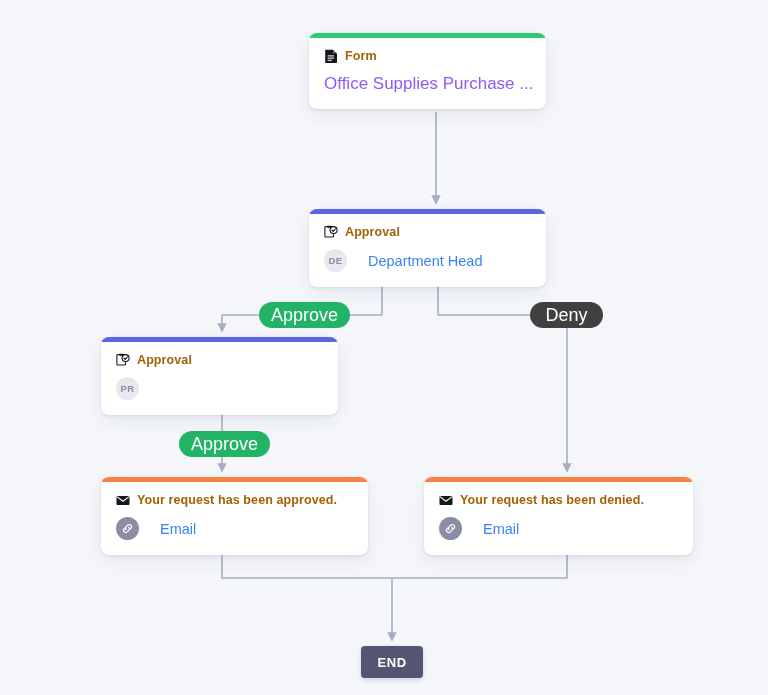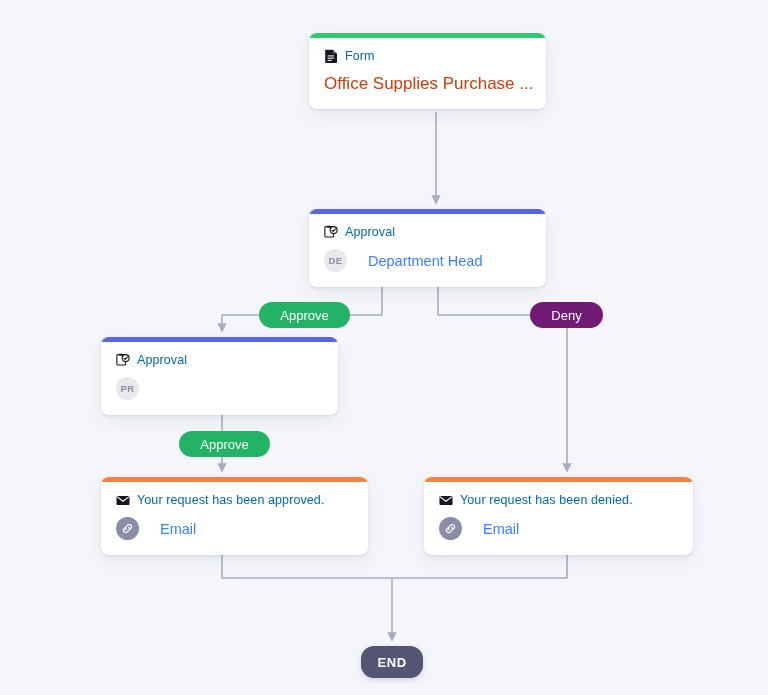--- a/index.html
+++ b/index.html
@@ -44,36 +44,36 @@
     border-radius: 8px 8px 0 0;
   }
   .node .body {
     padding: 11px 15px 15px 15px;
   }
   .node-head {
     display: flex;
     align-items: center;
     gap: 7px;
     font-size: 12.5px;
-    font-weight: normal;
-    color: #0369a1;
+    font-weight: bold;
+    color: #a16207;
     letter-spacing: 0.1px;
   }
   .node-head .glyph {
     display: inline-flex;
     align-items: center;
     justify-content: center;
     width: 14px;
     height: 14px;
     flex: 0 0 14px;
   }
   .node-title {
     margin-top: 11px;
     font-size: 17px;
-    color: #c2410c;
+    color: #8b5cf6;
     font-weight: normal;
     white-space: nowrap;
   }
   .node-assignee {
     margin-top: 10px;
     display: flex;
     align-items: center;
     gap: 21px;
   }
   .avatar {
@@ -100,40 +100,40 @@
 
   
   .pill {
     position: absolute;
     display: flex;
     align-items: center;
     justify-content: center;
     height: 26px;
     border-radius: 13px;
     color: #ffffff;
-    font-size: 13px;
+    font-size: 18px;
     padding: 0 17px;
     box-sizing: border-box;
     white-space: nowrap;
   }
   .pill.approve { background: #22b366; }
-  .pill.deny { background: #701a75; }
+  .pill.deny { background: #404040; }
 
   
   .end-node {
     position: absolute;
     display: flex;
     align-items: center;
     justify-content: center;
     background: #535573;
     color: #ffffff;
     font-size: 13px;
     font-weight: bold;
     letter-spacing: 0.6px;
-    border-radius: 13px;
+    border-radius: 4px;
     box-shadow: 0 2px 5px rgba(32, 40, 77, 0.16);
   }
 </style>
 </head>
 <body>
 
 <div id="canvas">
 
   <svg id="edges" viewBox="0 0 768 695" xmlns="http://www.w3.org/2000/svg">
     <defs>

